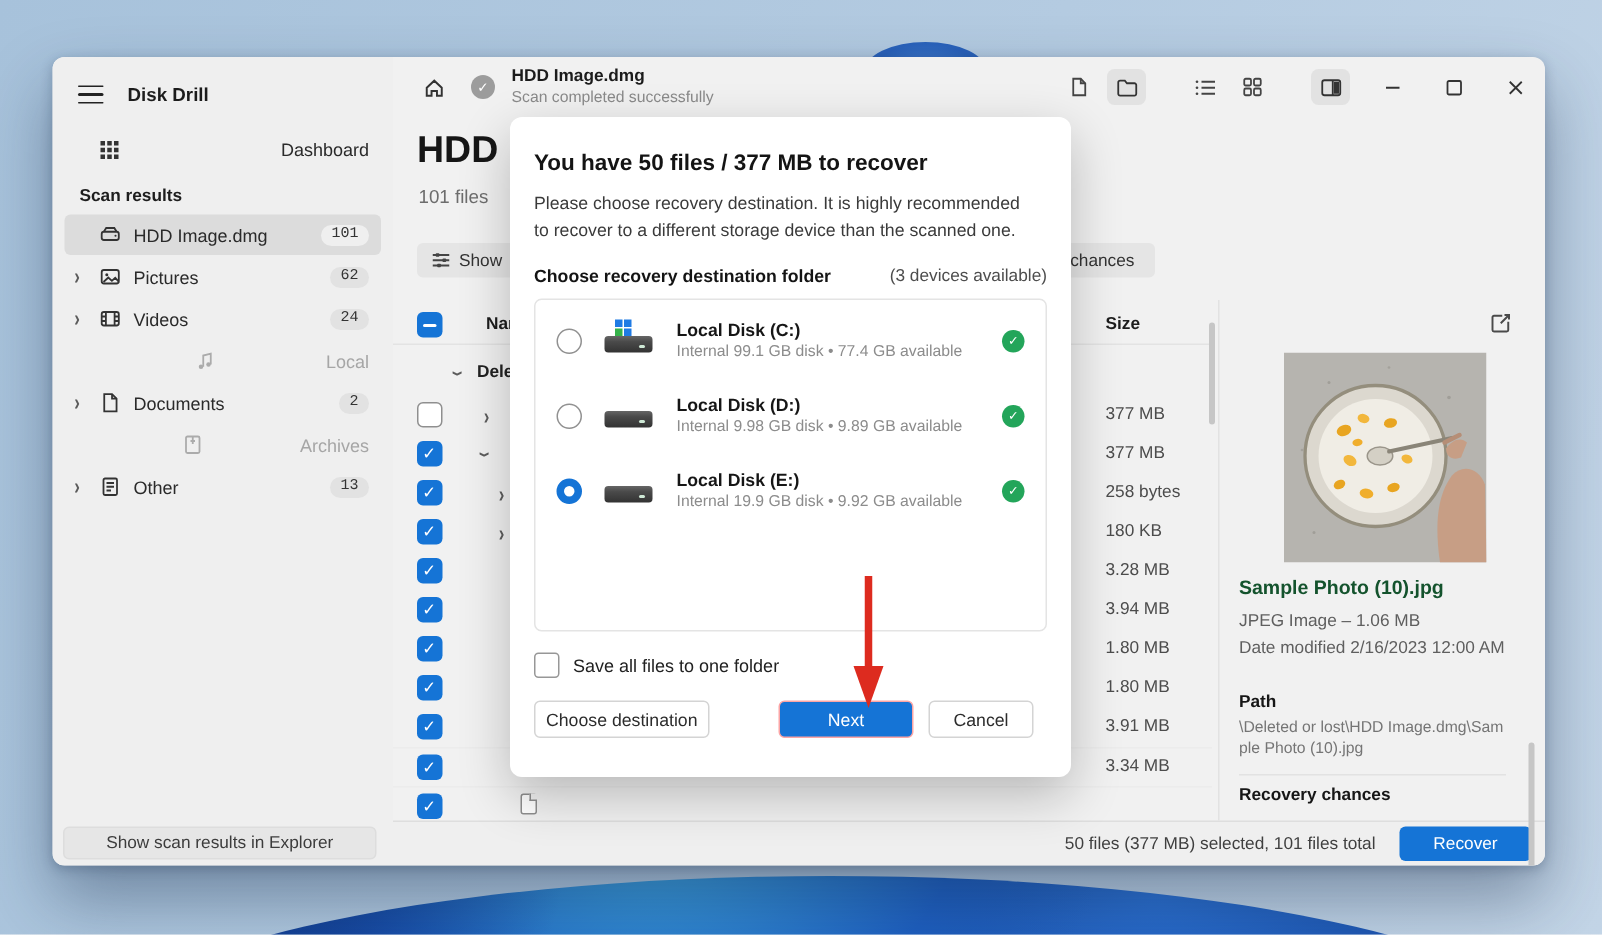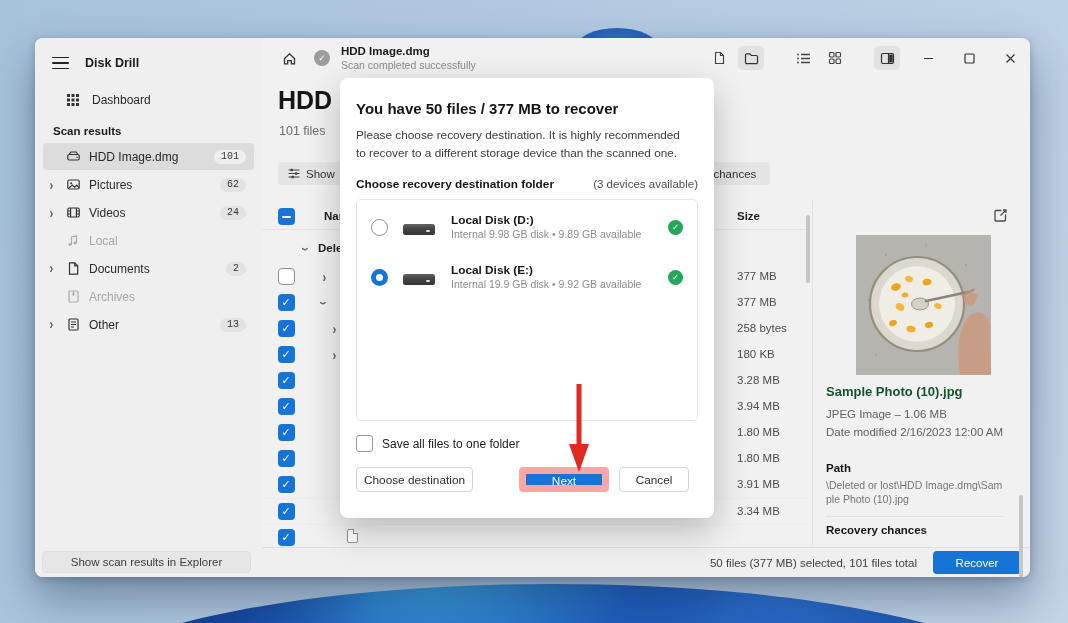--- a/index.html
+++ b/index.html
@@ -36,21 +36,21 @@
   }
 
   
   .sidebar { width:227px; flex:0 0 227px; background:#efefef; position:relative; padding-top:10px; }
   .sb-header { display:flex; align-items:center; height:30px; padding:0 0 0 17px; margin-bottom:8px; }
   .hamburger { width:17px; display:flex; flex-direction:column; gap:4px; cursor:pointer; }
   .hamburger i { display:block; height:1.6px; background:#222; border-radius:1px; }
   .app-title { font-size:12.5px; font-weight:bold; color:#1c1c1c; margin-left:16px; }
   .sb-item {
     display:flex; align-items:center; height:27px; margin:1px 8px; padding:0 8px 0 6px;
-    border-radius:4px; font-size:12px; color:#2a2a2a; cursor:pointer;
+    border-radius:4px; font-size:12px; color:#2a2a2a; cursor:pointer;justify-content:space-between;
   }
   .sb-item.selected { background:#dcdcdc; }
   .sb-item.disabled { color:#a6a6a6; cursor:default; }
   .sb-item .chev-slot { width:17px; flex:0 0 17px; text-align:left; }
   .sb-item .s-icon { width:20px; flex:0 0 20px; display:flex; align-items:center; color:#333; }
   .sb-item.disabled .s-icon { color:#ababab; }
   .sb-item .lbl { margin-left:3px; white-space:nowrap; }
   .badge {
     margin-left:auto; background:#e2e2e2; color:#333; font-size:10px;
     padding:2px 7px; border-radius:9px; line-height:1;font-family:Liberation Mono, monospace;
@@ -162,21 +162,21 @@
   .dev-details { font-size:10.5px; color:#8c8c8c; }
   .dev-ok { margin-left:auto; width:15px; height:15px; border-radius:50%; background:#23a55a; color:#fff; font-size:8.5px; display:flex; align-items:center; justify-content:center; }
   .dev-ok::before { content:"\2713"; }
   .m-check-row { display:flex; align-items:center; gap:9px; margin-top:14px; cursor:pointer; }
   .m-checkbox { width:17px; height:17px; border:1.5px solid #979797; border-radius:3px; background:#fff; }
   .m-check-label { font-size:12px; color:#222; }
   .m-buttons { display:flex; align-items:flex-end; margin-top:15px; }
   .mbtn { height:25px; border-radius:4px; font-size:11.8px; font-family:inherit; cursor:pointer; }
   .mbtn.light { background:#fff; border:1px solid #d4d4d4; color:#2c2c2c; }
   .choose-dest { width:117px; }
-  .next-btn { width:90px; margin-left:auto; background:#1574d6; border:7px solid #fca5a5; color:#fff; }
+  .next-btn { width:90px; margin-left:auto; background:#1574d6; border:1px solid #fca5a5; color:#fff; }
   .cancel-btn { width:70px; margin-left:10px; margin-right:9px; }
 
   .red-arrow { position:absolute; left:531px; top:344px; z-index:60; pointer-events:none; }
 
   svg.ic { display:block; }
 </style>
 </head>
 <body>
 
 <div class="desktop">
@@ -534,20 +534,38 @@
     <div class="m-desc">Please choose recovery destination. It is highly recommended to recover to a different storage device than the scanned one.</div>
     <div class="m-label-row">
       <span class="m-dest-label">Choose recovery destination folder</span>
       <span class="m-devcount">(3 devices available)</span>
     </div>
 
     <div class="devlist">
       <div class="devrow">
         <span class="radio"></span>
         <span class="drive-ic">
+          <span class="winlogo">
+              <i></i>
+              <i></i>
+              <i></i>
+              <i></i>
+            </span>
+          <span class="body"></span>
+            <span class="led"></span>
+        </span>
+        <span class="dev-texts">
+          <div class="dev-name">Local Disk (C:)</div>
+          <div class="dev-details">Internal 99.1 GB disk • 77.4 GB available</div>
+        </span>
+        <span class="dev-ok"></span>
+      </div>
+      <div class="devrow">
+        <span class="radio"></span>
+        <span class="drive-ic">
             <span class="body"></span>
             <span class="led"></span>
           </span>
         <span class="dev-texts">
           <div class="dev-name">Local Disk (D:)</div>
           <div class="dev-details">Internal 9.98 GB disk • 9.89 GB available</div>
         </span>
         <span class="dev-ok"></span>
       </div>
       <div class="devrow">

